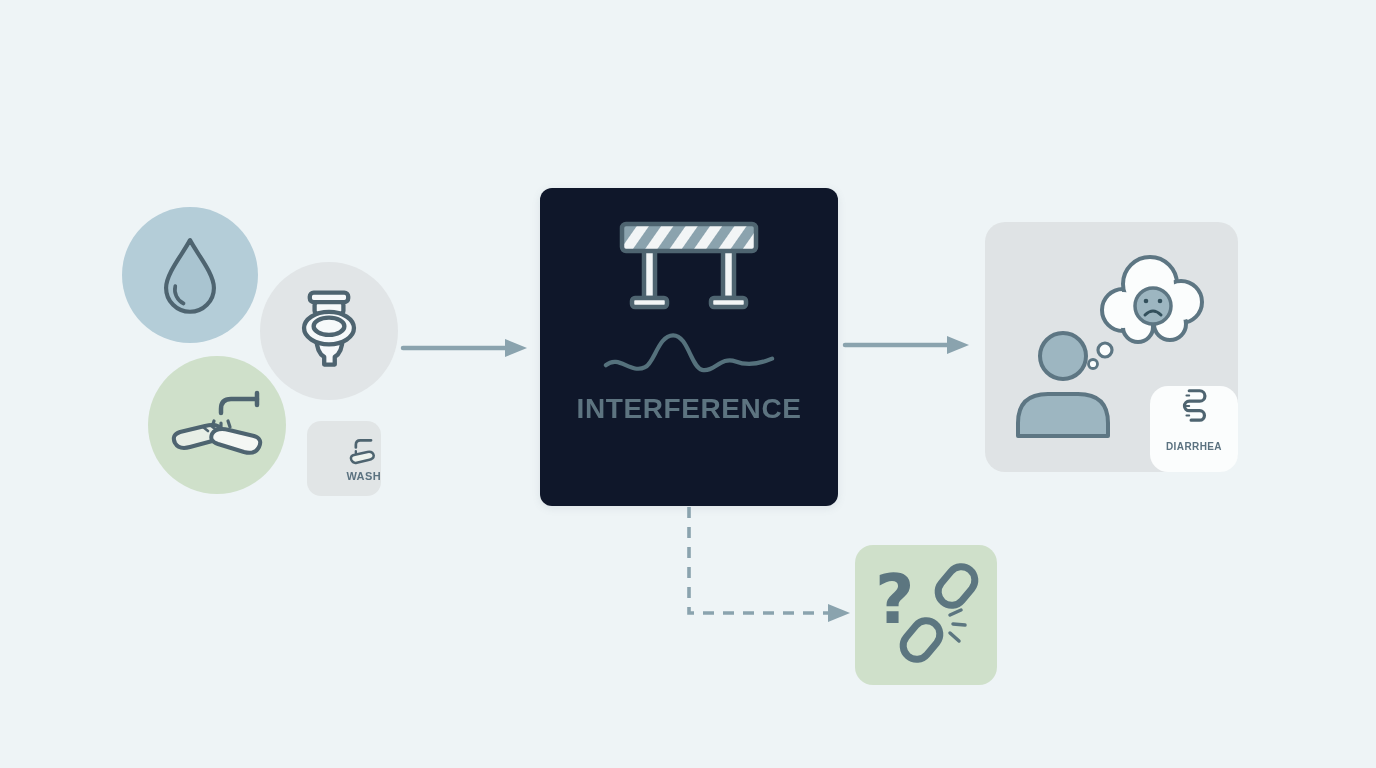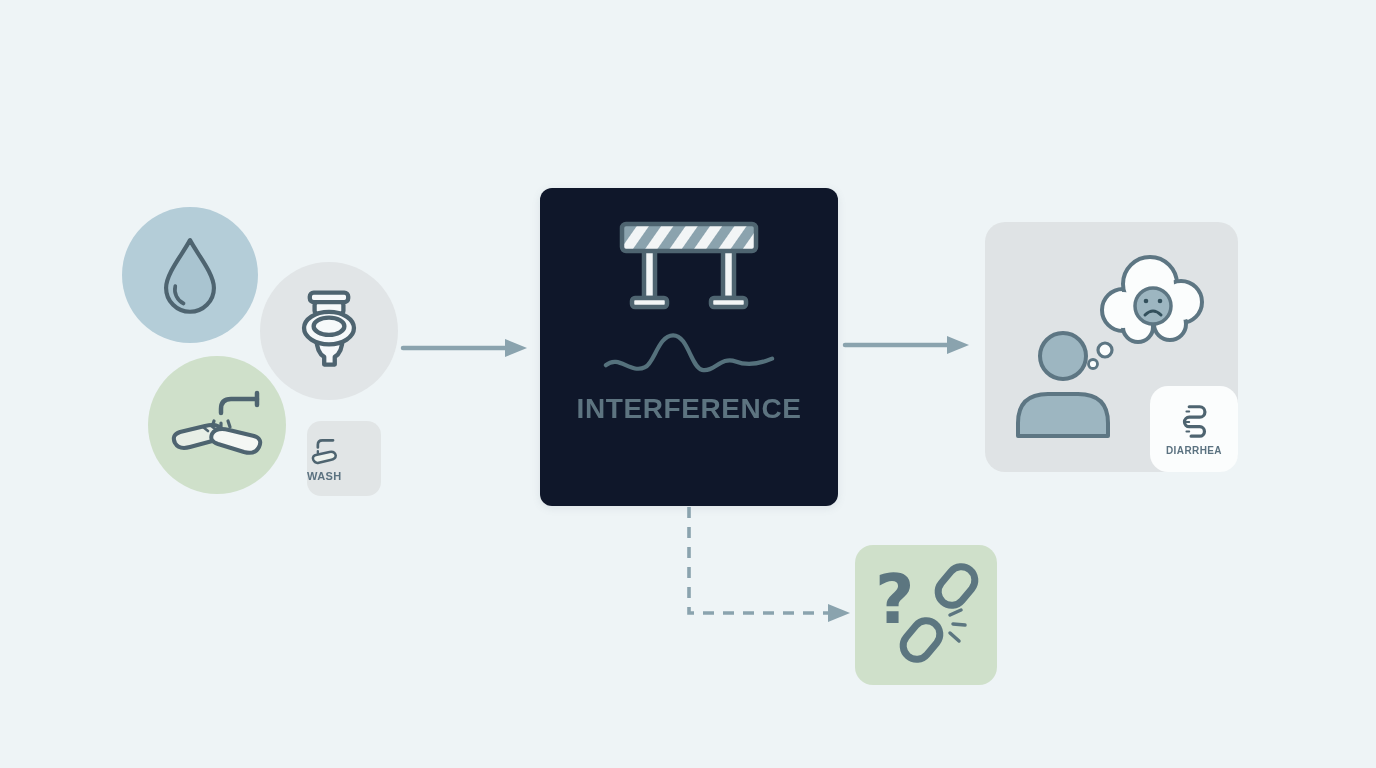--- a/index.html
+++ b/index.html
@@ -8,37 +8,37 @@
   .canvas { position:relative; width:1376px; height:768px; background:#eef4f6; }
 
   .node { position:absolute; }
   .circle { border-radius:50%; display:flex; align-items:center; justify-content:center; }
 
   .water    { left:122px; top:207px; width:136px; height:136px; background:#b4cdd8; z-index:1; }
   .toilet   { left:260px; top:262px; width:138px; height:138px; background:#e1e5e7; z-index:2; }
   .handwash { left:148px; top:356px; width:138px; height:138px; background:#cfe0ca; z-index:3; }
 
   .wash-badge { left:307px; top:421px; width:74px; height:75px; background:#e1e5e6;
-                border-radius:14px; display:flex; flex-direction:column; align-items:flex-start;
+                border-radius:14px; display:flex; flex-direction:column; align-items:flex-end;
                 justify-content:center; gap:1px; z-index:2; }
   .wash-label { font-size:11px; font-weight:700; color:#5b7280; letter-spacing:.4px; }
 
   .central { left:540px; top:188px; width:298px; height:318px; background:#0f172a;
              border-radius:12px; display:flex; flex-direction:column; align-items:center;
              padding-top:24px; box-shadow:0 2px 8px rgba(90,110,120,.12); }
   .central-wave { margin-top:10px; }
   .central-title { margin-top:10px; text-align:center; font-size:28px; font-weight:700;
                    color:#5d7480; letter-spacing:.6px; line-height:33px; }
 
   .outcome { left:985px; top:222px; width:253px; height:250px; background:#dfe3e5;
              border-radius:20px; }
   .outcome-art { position:absolute; left:0; top:0; }
   .diarrhea-badge { position:absolute; right:0; bottom:0; width:88px; height:86px;
                     background:#fbfdfd; border-radius:18px; display:flex; flex-direction:column;
-                    align-items:center; justify-content:center; gap:5px; }
+                    align-items:center; gap:17px; }
   .diarrhea-label { font-size:10px; font-weight:700; color:#5b7280; letter-spacing:.4px; }
 
   .unknown { left:855px; top:545px; width:142px; height:140px; background:#cfe0ca;
              border-radius:18px; display:flex; align-items:center; justify-content:center; }
 
   .arrow { position:absolute; }
   .arrow1 { left:400px; top:330px; }
   .arrow2 { left:842px; top:327px; }
   .dashed-arrow { left:670px; top:505px; }
 </style>

